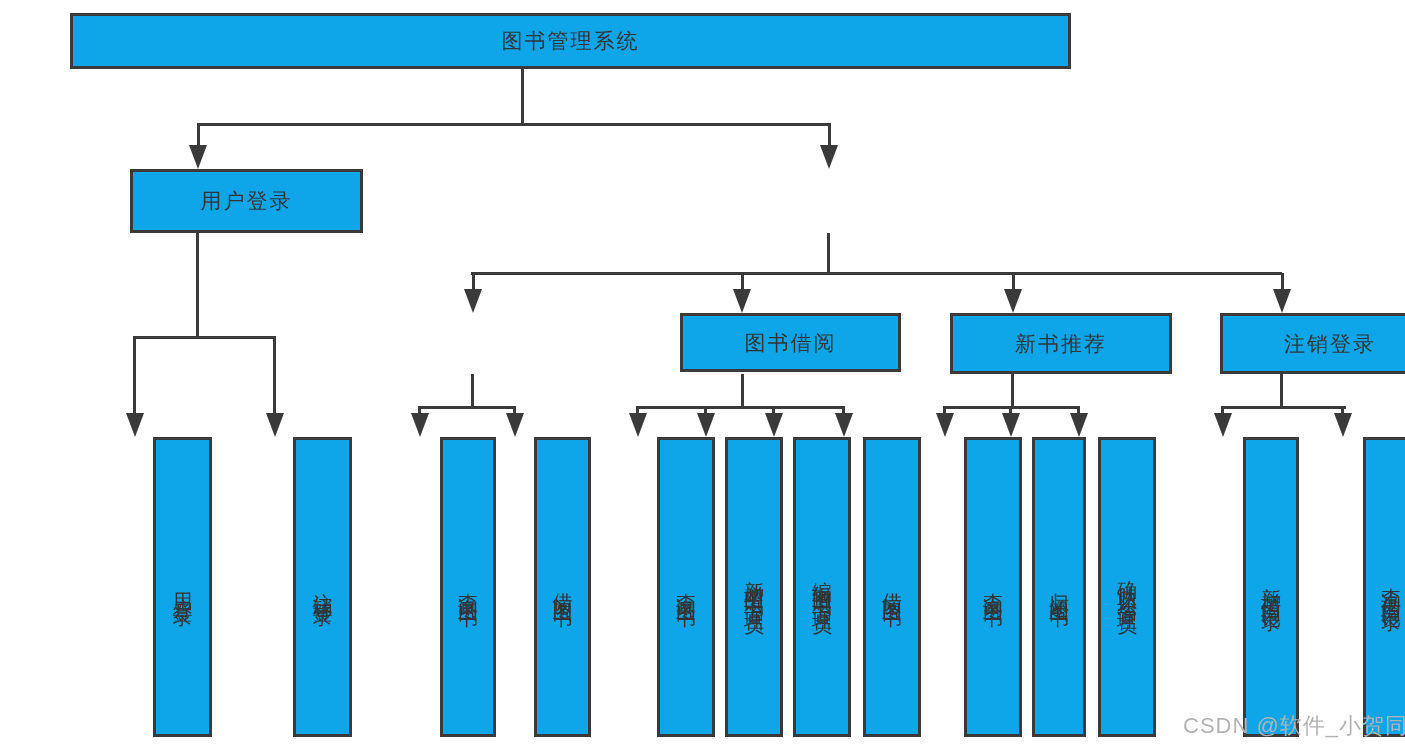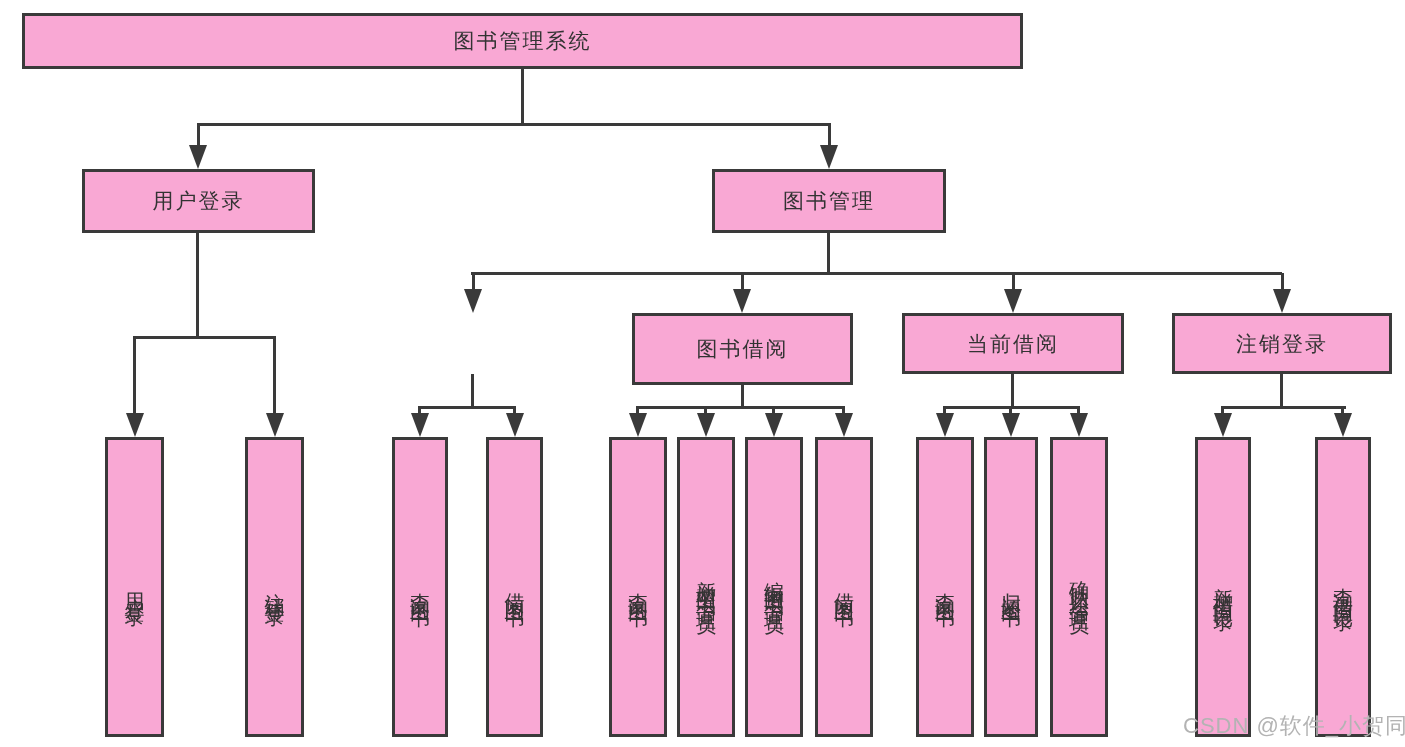--- a/index.html
+++ b/index.html
@@ -13,25 +13,26 @@
     position:relative;
     width:1405px;height:747px;
     background:var(--background);
     font-family:"Liberation Sans","DejaVu Sans",sans-serif;
     overflow:hidden;
   }
   .box{
     position:absolute;
     box-sizing:border-box;
     border:3px solid var(--line);
-    background:#f9a8d4;
+    background:#0ea5e9;
     display:flex;align-items:center;justify-content:center;
     font-size:21px;color:var(--text);
     letter-spacing:2px;
     z-index:2;
+    margin-left:48px;
   }
   .vbox{
     writing-mode:vertical-rl;
     text-orientation:mixed;
     font-size:20px;
     letter-spacing:5px;
     line-height:1.15;
     padding:6px 0;
     text-align:center;
   }
@@ -63,21 +64,20 @@
   <div>
     <div class="vline" style="left:521px;top:69px;width:3px;height:56px;"></div>
     <div class="hline" style="left:197px;top:123px;width:634px;height:3px;"></div>
     <div class="vline" style="left:197px;top:124px;width:3px;height:24px;"></div>
     <div class="vline" style="left:828px;top:124px;width:3px;height:24px;"></div>
     <div class="arrow" style="left:189px;top:145px;"></div>
     <div class="arrow" style="left:820px;top:145px;"></div>
   </div>
 
   <div class="box" style="left:82px;top:169px;width:233px;height:64px;">用户登录</div>
-  <div class="box" style="left:712px;top:169px;width:234px;height:64px;">图书管理</div>
 
   <div>
     <div class="vline" style="left:196px;top:233px;width:3px;height:105px;"></div>
     <div class="hline" style="left:133px;top:336px;width:143px;height:3px;"></div>
     <div class="vline" style="left:133px;top:337px;width:3px;height:78px;"></div>
     <div class="vline" style="left:273px;top:337px;width:3px;height:78px;"></div>
     <div class="arrow" style="left:126px;top:413px;"></div>
     <div class="arrow" style="left:266px;top:413px;"></div>
   </div>
 
@@ -87,22 +87,22 @@
     <div class="vline" style="left:472px;top:273px;width:3px;height:19px;"></div>
     <div class="vline" style="left:741px;top:273px;width:3px;height:19px;"></div>
     <div class="vline" style="left:1012px;top:273px;width:3px;height:19px;"></div>
     <div class="vline" style="left:1281px;top:273px;width:3px;height:19px;"></div>
     <div class="arrow" style="left:464px;top:289px;"></div>
     <div class="arrow" style="left:733px;top:289px;"></div>
     <div class="arrow" style="left:1004px;top:289px;"></div>
     <div class="arrow" style="left:1273px;top:289px;"></div>
   </div>
 
-  <div class="box" style="left:632px;top:313px;width:221px;height:72px;">图书借阅</div>
-  <div class="box" style="left:902px;top:313px;width:222px;height:61px;">当前借阅</div>
+  <div class="box" style="left:632px;top:313px;width:221px;height:59px;">图书借阅</div>
+  <div class="box" style="left:902px;top:313px;width:222px;height:61px;">新书推荐</div>
   <div class="box" style="left:1172px;top:313px;width:220px;height:61px;">注销登录</div>
 
   <div>
     <div class="vline" style="left:471px;top:374px;width:3px;height:34px;"></div>
     <div class="hline" style="left:418px;top:406px;width:98px;height:3px;"></div>
     <div class="vline" style="left:418px;top:406px;width:3px;height:10px;"></div>
     <div class="vline" style="left:513px;top:406px;width:3px;height:10px;"></div>
     <div class="arrow" style="left:411px;top:413px;"></div>
     <div class="arrow" style="left:506px;top:413px;"></div>
   </div>

